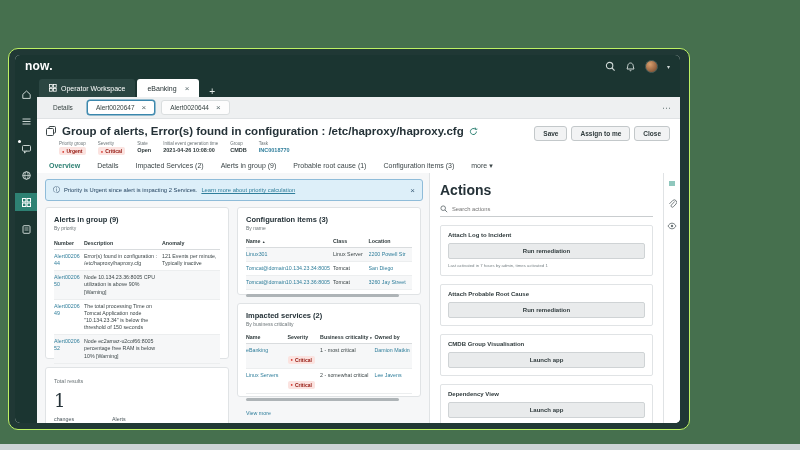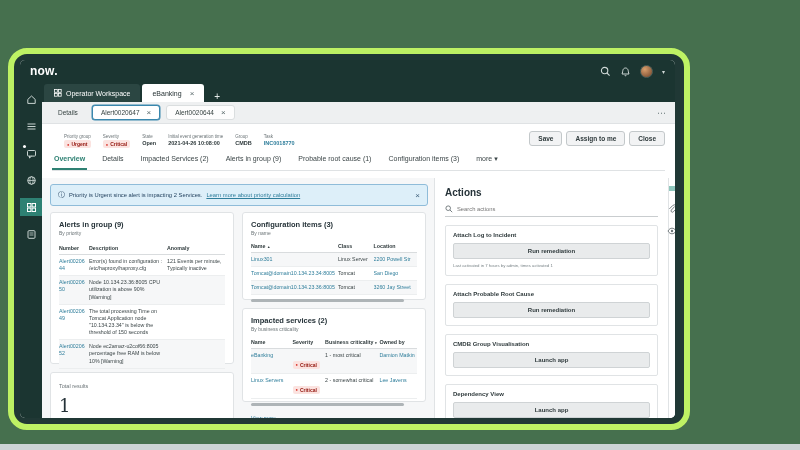--- a/index.html
+++ b/index.html
@@ -2,21 +2,21 @@
 <html><head>
 <meta charset="utf-8">
 <style>
   * { margin:0; padding:0; box-sizing:border-box; }
   html,body { width:800px; height:450px; overflow:hidden; }
   body { background:#46704e; font-family:"Liberation Sans", sans-serif; position:relative; }
 
   .bottom-strip { position:absolute; left:0; bottom:0; width:800px; height:6px; background:#ccd4d5; }
 
   .window { position:absolute; left:8px; top:48px; width:682px; height:382px;
-    background:#203835; border:6px solid #bef264; border-radius:19px;
+    background:#203835; border:1px solid #bef264; border-radius:10px;
     padding:6px 9px 6px 6px; }
   .app { position:relative; width:100%; height:100%; background:#fff; border-radius:5px; overflow:hidden; }
 
   
   .topbar { position:absolute; left:0; top:0; width:100%; height:22px; background:#1b3531;
     display:flex; align-items:center; padding:0 10px; color:#fff; }
   .logo { font-weight:bold; font-size:12px; letter-spacing:.2px; }
   .topbar-right { margin-left:auto; display:flex; align-items:center; gap:9px; }
   .avatar { width:13px; height:13px; border-radius:50%;
     background:radial-gradient(circle at 35% 30%, #d99f6d, #8a5a3a 75%); border:1px solid #4b5f59; }
@@ -106,21 +106,21 @@
   .c-crit { width:55px; }
   .c-own { width:38px; }
 
   .bignum { font-size:18px; font-weight:300; color:#253238; margin-top:6px; font-family:"DejaVu Serif", serif; }
   .stats { display:flex; gap:38px; margin-top:5px; }
   .stat-label { font-size:5.3px; color:#49555a; }
 
   
   .actions { position:absolute; left:392px; top:0; width:234px; bottom:0; background:#fff;
     border-left:1px solid #e0e3e5; padding:9px 10px; }
-  .actions-title { font-size:10px; font-weight:bold; color:#253238; }
+  .actions-title { font-size:14px; font-weight:bold; color:#253238; }
   .action-search { display:flex; align-items:center; gap:4px; border-bottom:1px solid #c9cdcf;
     margin-top:7px; padding-bottom:3px; }
   .action-search input { border:0; outline:0; font-size:5.8px; color:#3c4648; width:150px;
     font-family:"Liberation Sans", sans-serif; background:transparent; }
   .acard { border:1px solid #e0e3e5; border-radius:2px; padding:6px 7px 7px 7px; margin-top:8px; }
   .acard-name { font-size:6px; font-weight:bold; color:#2f3a3c; }
   .abtn { margin-top:5px; width:100%; background:#e9ebec; border:1px solid #cfd3d5; border-radius:2px;
     font-size:6px; font-weight:bold; color:#2f3a3c; padding:4px 0; text-align:center;
     font-family:"Liberation Sans", sans-serif; }
   .anote { font-size:4.3px; color:#7a8488; margin-top:4px; }
@@ -232,20 +232,35 @@
           <span class="x">×</span>
         </span>
         <span class="subtab inactive">
           <span>Alert0020644</span>
           <span class="x">×</span>
         </span>
         <span class="subtab-more">⋯</span>
       </div>
 
       <div class="rec-header">
+        <div class="title-row">
+          <span>
+            <svg width="12" height="12" viewBox="0 0 12 12">
+                <rect x="1.5" y="3.5" width="7" height="7" rx="1" fill="none" stroke="#3c4648" stroke-width="1"></rect>
+                <path d="M4 3.5 V2.5 a1 1 0 0 1 1-1 h4.5 a1 1 0 0 1 1 1 v4.5 a1 1 0 0 1-1 1 h-1" fill="none" stroke="#3c4648" stroke-width="1"></path>
+              </svg>
+          </span>
+          <span class="rec-title">Group of alerts, Error(s) found in configuration : /etc/haproxy/haproxy.cfg</span>
+          <span>
+            <svg width="9" height="9" viewBox="0 0 9 9">
+                <path d="M7.4 4.5 a3 3 0 1 1-1-2.2" fill="none" stroke="#2e8173" stroke-width="1"></path>
+                <path d="M6.2 0.6 L6.6 2.5 L8.4 2" fill="none" stroke="#2e8173" stroke-width="1"></path>
+              </svg>
+          </span>
+        </div>
         <div class="hdr-btns">
           <button class="btn">Save</button>
           <button class="btn">Assign to me</button>
           <button class="btn">Close</button>
         </div>
 
         <div class="meta-row">
           <div class="meta-item">
             <span class="meta-label">Priority group</span>
             <span class="badge">

